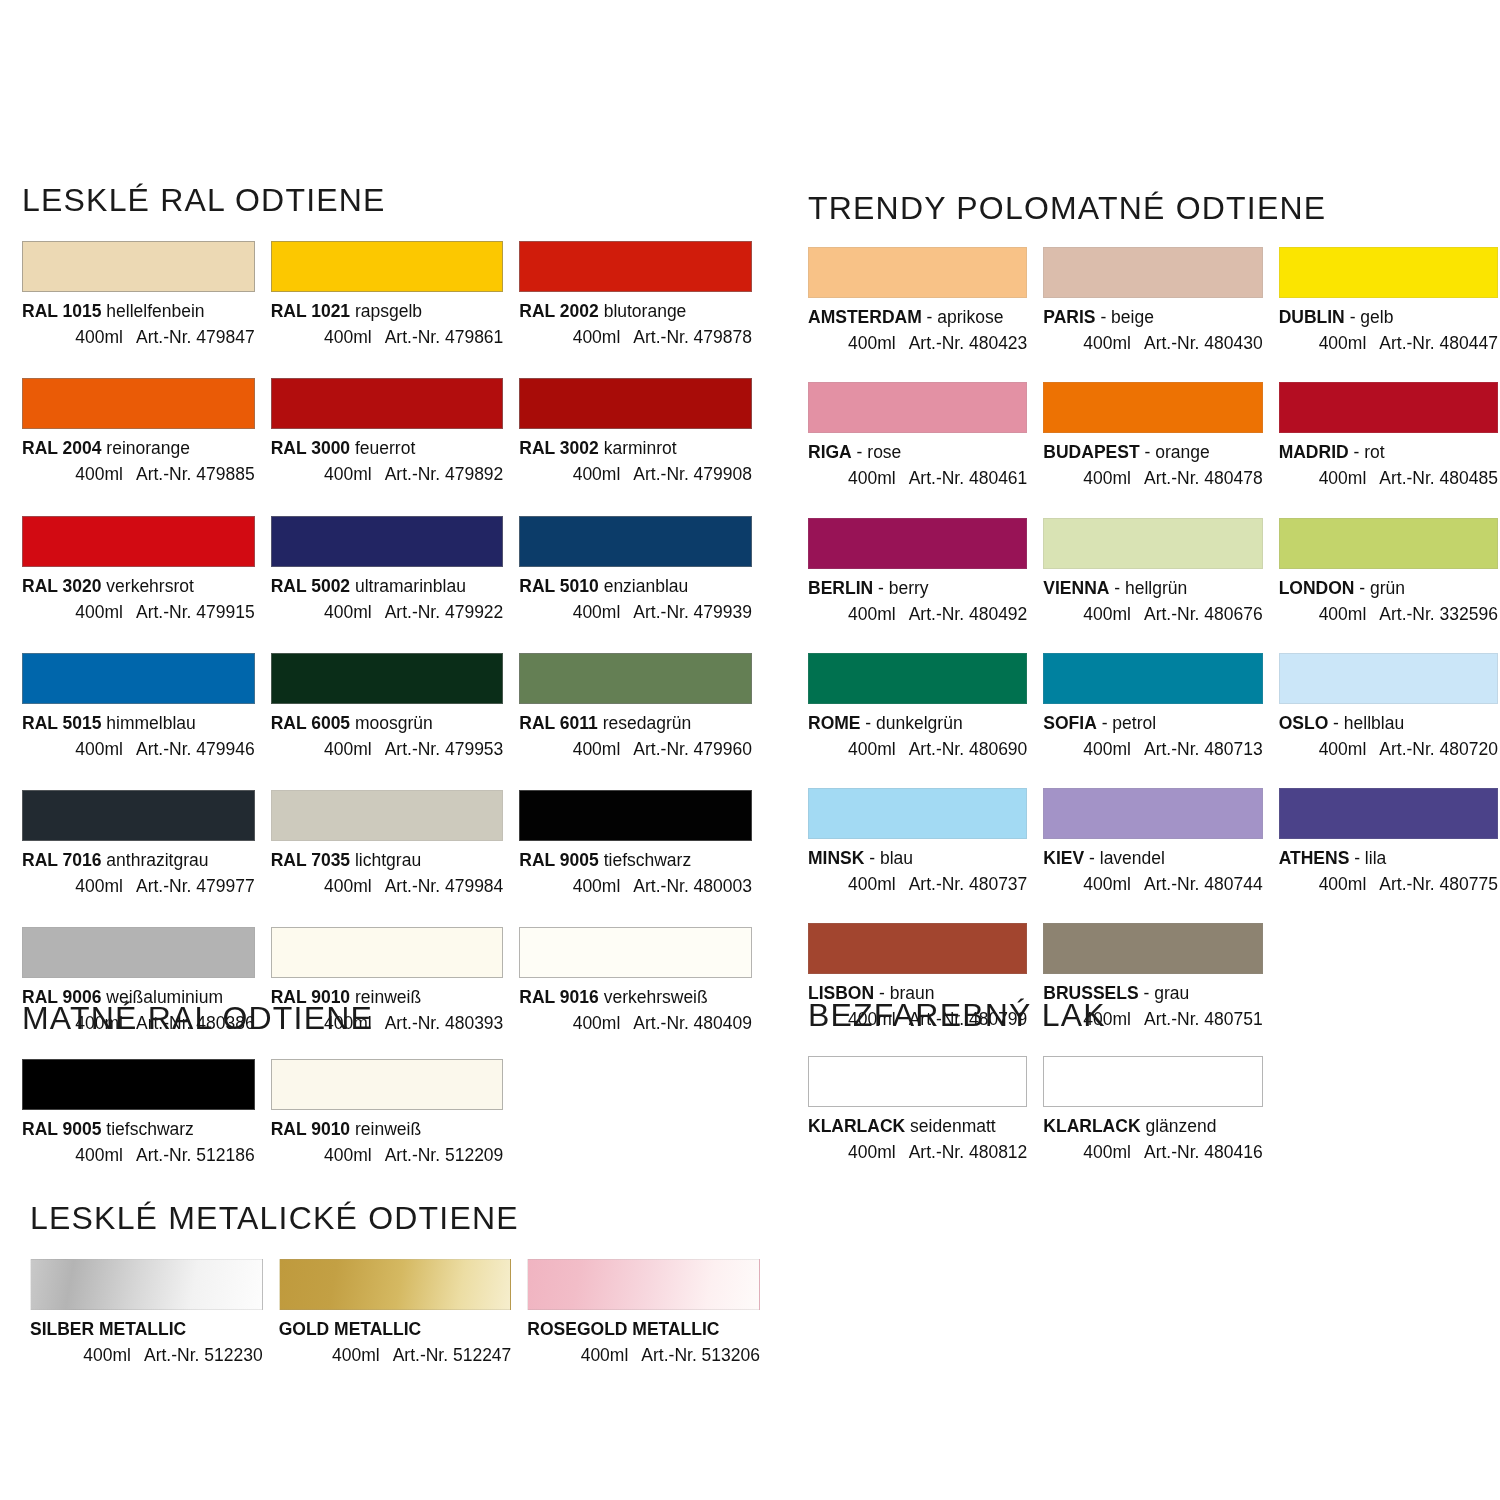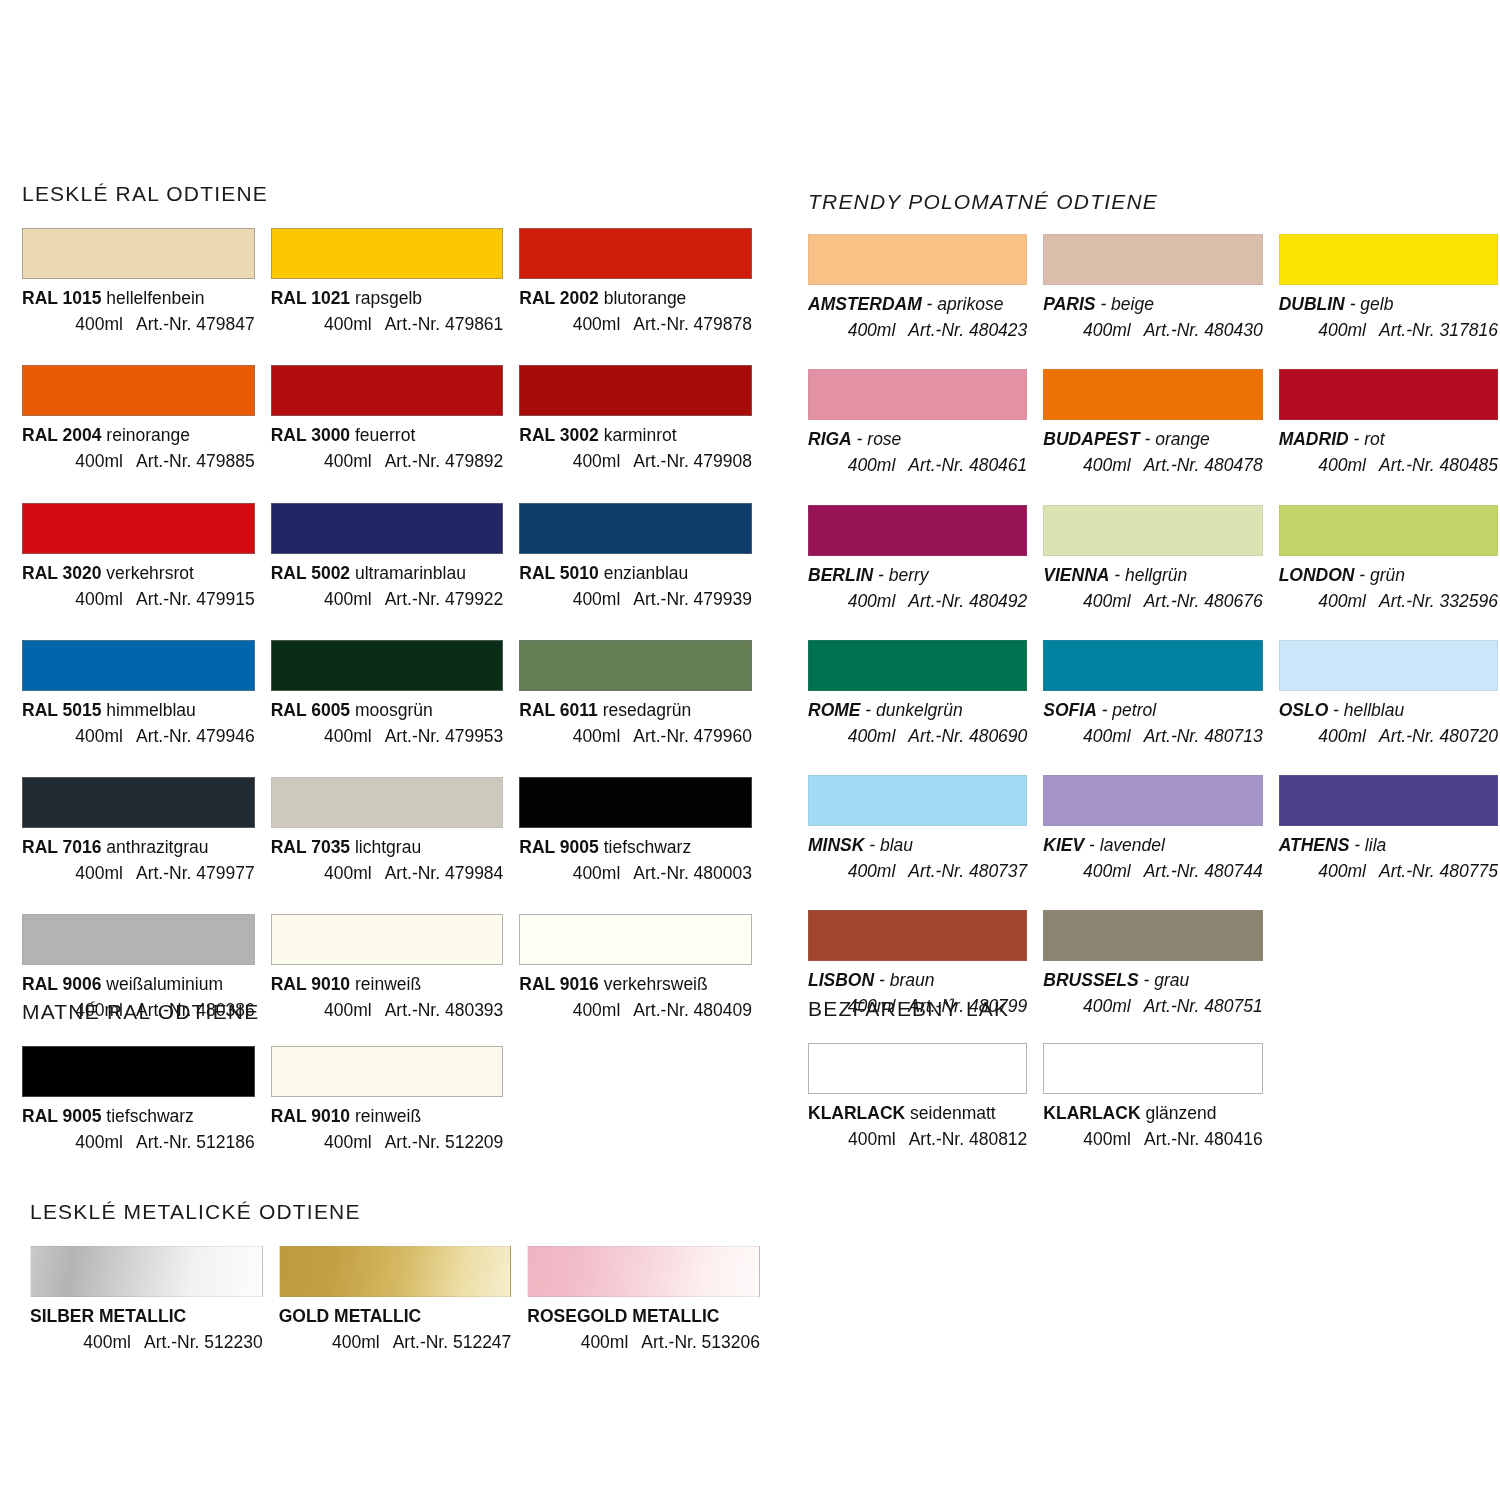--- a/index.html
+++ b/index.html
@@ -16,21 +16,21 @@
     position: relative;
     width: 1500px;
     height: 1500px;
     background: #ffffff;
   }
 
   .col-left  { position: absolute; left: 22px;  top: 0; width: 730px; }
   .col-right { position: absolute; left: 808px; top: 0; width: 690px; }
 
   .section-title {
-    font-size: 21px;
+    font-size: 32px;
     font-weight: 400;
     letter-spacing: 1.2px;
     color: #1a1a1a;
     white-space: nowrap;
   }
 
   .grid {
     display: grid;
     grid-template-columns: repeat(3, 1fr);
     column-gap: 16px;
@@ -205,37 +205,37 @@
             <div class="sw-name"><span class="b">ROSEGOLD METALLIC</span><span class="n"></span></div>
             <div class="sw-meta"><span class="vol">400ml</span><span>Art.-Nr. 513206</span></div>
           </div>
         </div>
     </div>
 
   </div>
 
   <div class="col-right">
 
-    <div class="block" style="position:absolute; left:0; top:190px; width:690px;font-style:italic;">
+    <div class="block" style="position:absolute; left:0; top:190px; width:690px;">
       <div class="section-title">TRENDY POLOMATNÉ ODTIENE</div>
       <div class="grid" id="grid-trendy" style="margin-top: 20px; row-gap: 29px;">
           <div class="swatch-card">
             <div class="swatch borderless" style="background: rgb(248, 194, 135);"></div>
             <div class="sw-name"><span class="b">AMSTERDAM</span><span class="n"> - aprikose</span></div>
             <div class="sw-meta"><span class="vol">400ml</span><span>Art.-Nr. 480423</span></div>
           </div>
           <div class="swatch-card">
             <div class="swatch borderless" style="background: rgb(219, 189, 172);"></div>
             <div class="sw-name"><span class="b">PARIS</span><span class="n"> - beige</span></div>
             <div class="sw-meta"><span class="vol">400ml</span><span>Art.-Nr. 480430</span></div>
           </div>
           <div class="swatch-card">
             <div class="swatch borderless" style="background: rgb(251, 229, 0);"></div>
             <div class="sw-name"><span class="b">DUBLIN</span><span class="n"> - gelb</span></div>
-            <div class="sw-meta"><span class="vol">400ml</span><span>Art.-Nr. 317816</span></div>
+            <div class="sw-meta"><span class="vol">400ml</span><span>Art.-Nr. 480447</span></div>
           </div>
           <div class="swatch-card">
             <div class="swatch borderless" style="background: rgb(227, 145, 164);"></div>
             <div class="sw-name"><span class="b">RIGA</span><span class="n"> - rose</span></div>
             <div class="sw-meta"><span class="vol">400ml</span><span>Art.-Nr. 480461</span></div>
           </div>
           <div class="swatch-card">
             <div class="swatch borderless" style="background: rgb(237, 114, 3);"></div>
             <div class="sw-name"><span class="b">BUDAPEST</span><span class="n"> - orange</span></div>
             <div class="sw-meta"><span class="vol">400ml</span><span>Art.-Nr. 480478</span></div>

